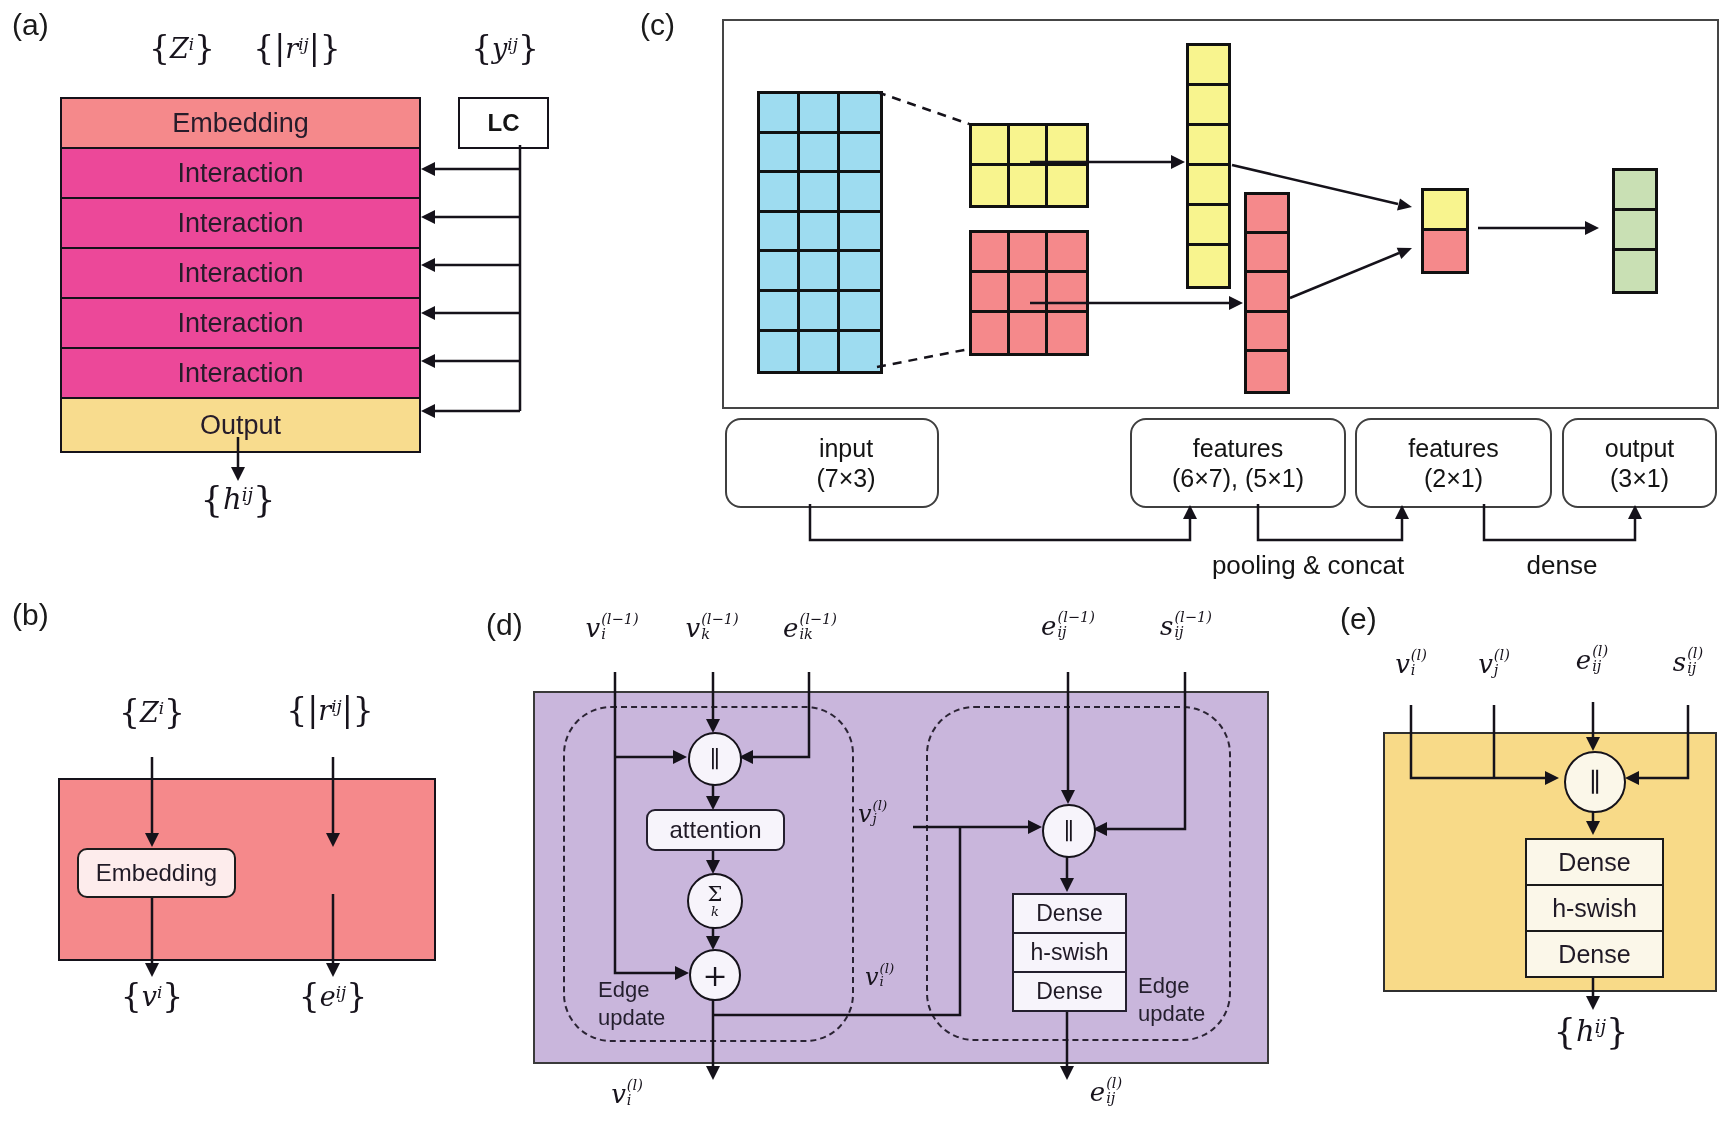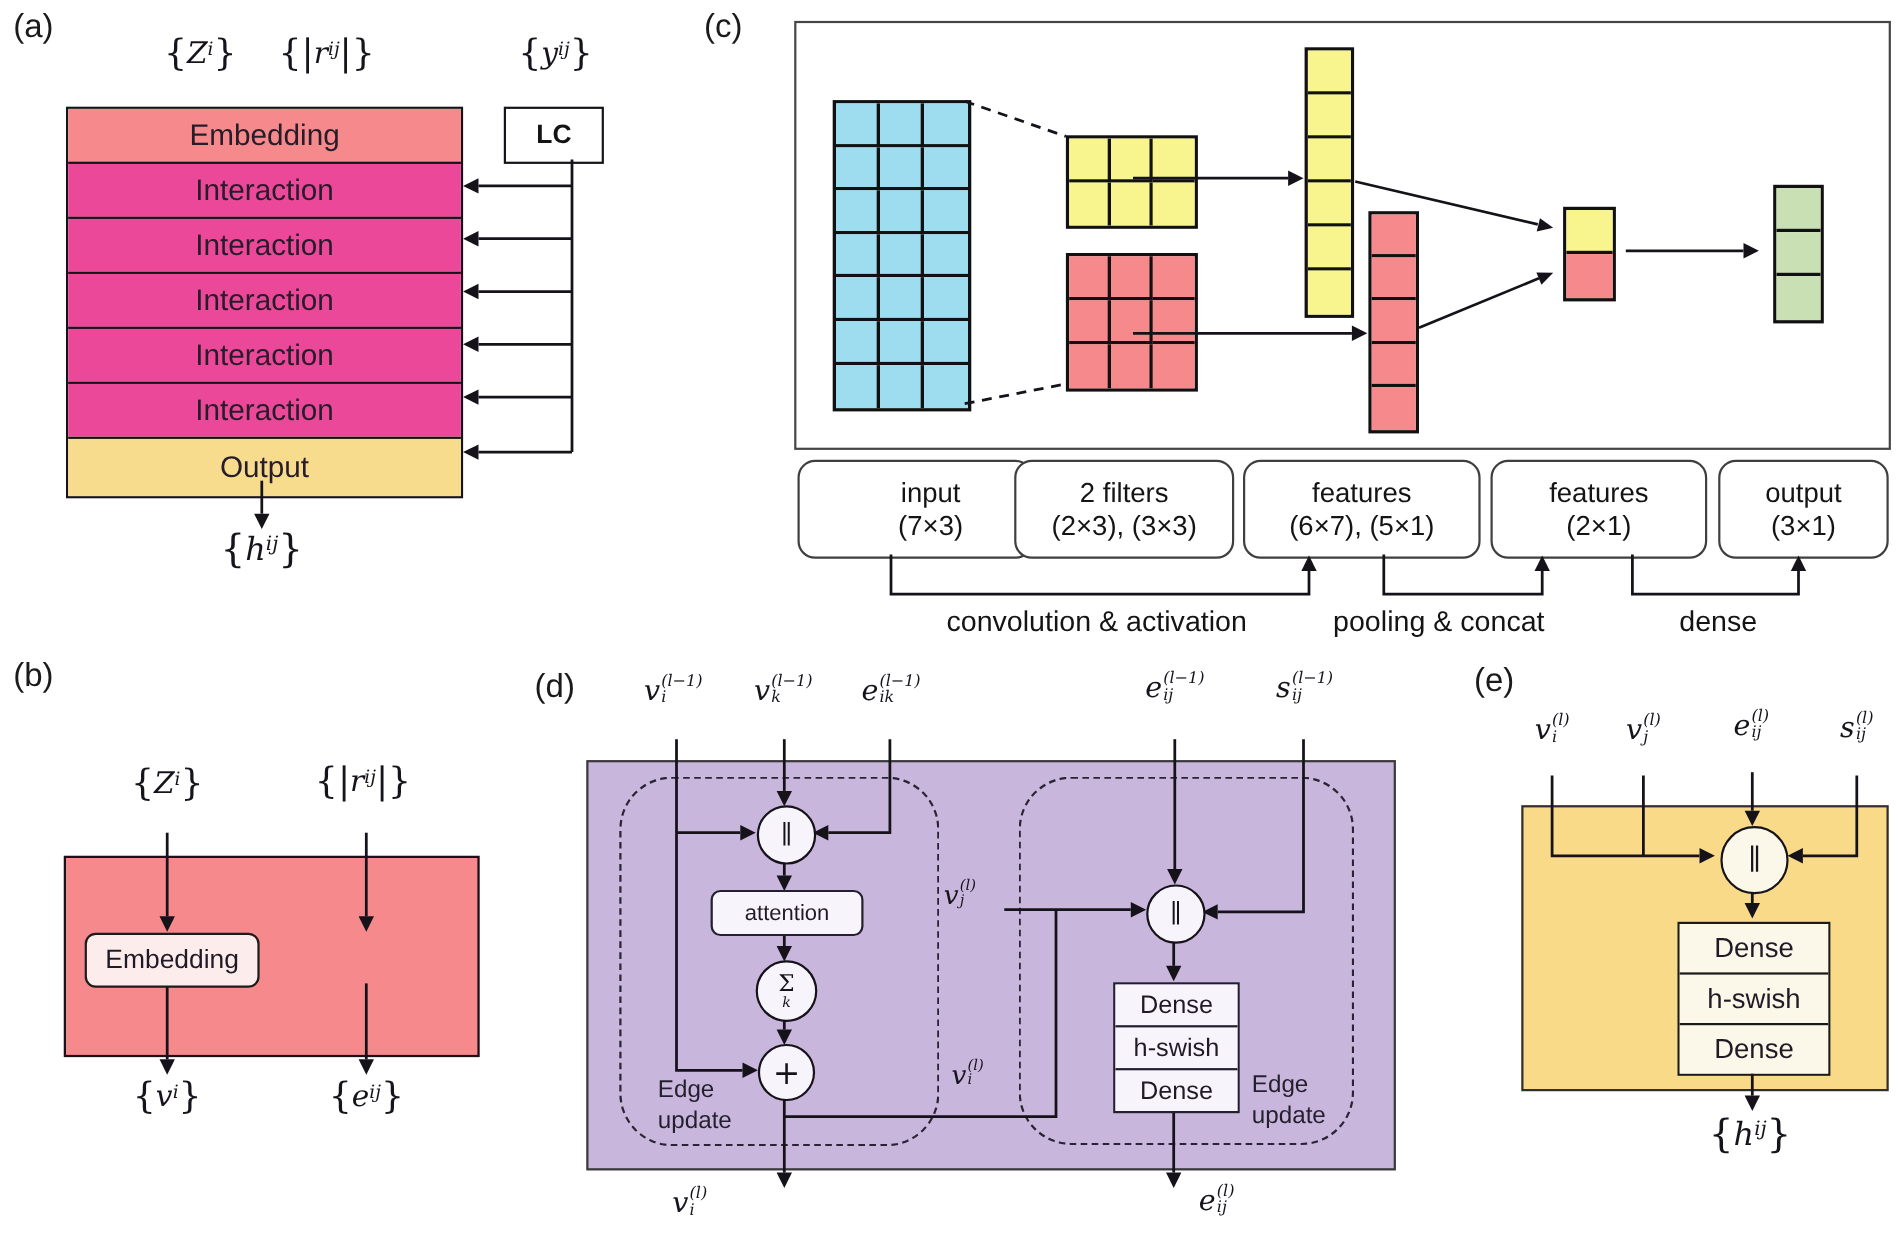--- a/index.html
+++ b/index.html
@@ -43,21 +43,21 @@
   .caption{top:550px;font-size:26px;color:#141414;text-align:center;z-index:3;}
   
   .purpleblock{left:533px;top:691px;width:732px;height:369px;background:#c9b6dc;border:2.5px solid #3a3a3a;z-index:1;}
   .dashrect{border:2.3px dashed #2a2333;border-radius:48px;z-index:2;}
   .circle{border:2.5px solid #15121a;border-radius:50%;z-index:8;display:flex;flex-direction:column;
           align-items:center;justify-content:center;font-family:"DejaVu Serif",serif;color:#17131c;}
   .circle.lav{background:#f7f4fb;}
   .circle.cream{background:#fbf7e9;}
   .attn{left:646px;top:809px;width:135px;height:38px;background:#f7f4fb;border:2.5px solid #241f2e;
         border-radius:9px;z-index:8;display:flex;align-items:center;justify-content:center;
-        font-size:20px;color:#201a26;text-align:center;}
+        font-size:24px;color:#201a26;text-align:center;}
   .densestack{border:2.5px solid #241f2e;z-index:8;}
   .drow{display:flex;align-items:center;justify-content:center;border-top:2.5px solid #241f2e;color:#201a26;}
   .drow:first-child{border-top:none;}
   .densestack.d .drow{height:37px;font-size:23px;background:#f7f4fb;}
   .densestack.e .drow{height:44px;font-size:25px;background:#fbf7e9;}
   .regionlbl{font-size:22px;color:#241f2e;line-height:1.25;z-index:3;}
   
   .yellowblock{left:1383px;top:732px;width:330px;height:256px;background:#f8da88;border:2.5px solid #2f2f2f;z-index:1;}
   svg.overlay{position:absolute;left:0;top:0;z-index:5;pointer-events:none;}
 </style>
@@ -307,38 +307,33 @@
   <div class="abs grid" style="left: 1612px; top: 168px; width: 40px; height: 120px;">
       <div class="gcell" style="left: 0px; top: 0px; width: 40px; height: 40px; background: rgb(201, 224, 180); border-bottom: 3px solid rgb(17, 17, 17);"></div>
       <div class="gcell" style="left: 0px; top: 40px; width: 40px; height: 40px; background: rgb(201, 224, 180); border-bottom: 3px solid rgb(17, 17, 17);"></div>
       <div class="gcell" style="left: 0px; top: 80px; width: 40px; height: 40px; background: rgb(201, 224, 180);"></div>
     </div>
 
   <div class="abs lblbox" style="left:725px;width:182px;padding-left:28px;">
     <div>input</div>
     <div>(7×3)</div>
   </div>
-  <div class="abs lblbox" style="left:922px;width:196px;">
-    <div>2 filters</div>
-    <div>(2×3), (3×3)</div>
-  </div>
   <div class="abs lblbox" style="left:1130px;width:212px;">
     <div>features</div>
     <div>(6×7), (5×1)</div>
   </div>
   <div class="abs lblbox" style="left:1355px;width:193px;">
     <div>features</div>
     <div>(2×1)</div>
   </div>
   <div class="abs lblbox" style="left:1562px;width:151px;">
     <div>output</div>
     <div>(3×1)</div>
   </div>
 
-  <div class="abs caption" style="left:847px;width:300px;">convolution &amp; activation</div>
   <div class="abs caption" style="left:1203px;width:210px;">pooling &amp; concat</div>
   <div class="abs caption" style="left:1512px;width:100px;">dense</div>
 
   <div class="abs ptag" style="left:486px;top:608px;">(d)</div>
   <div class="abs math mid ctr" style="left:612px;top:614px;">
       <span class="mbase">v</span>
       <span class="ss">
         <span>(l−1)</span>
         <span>i</span>
       </span>

